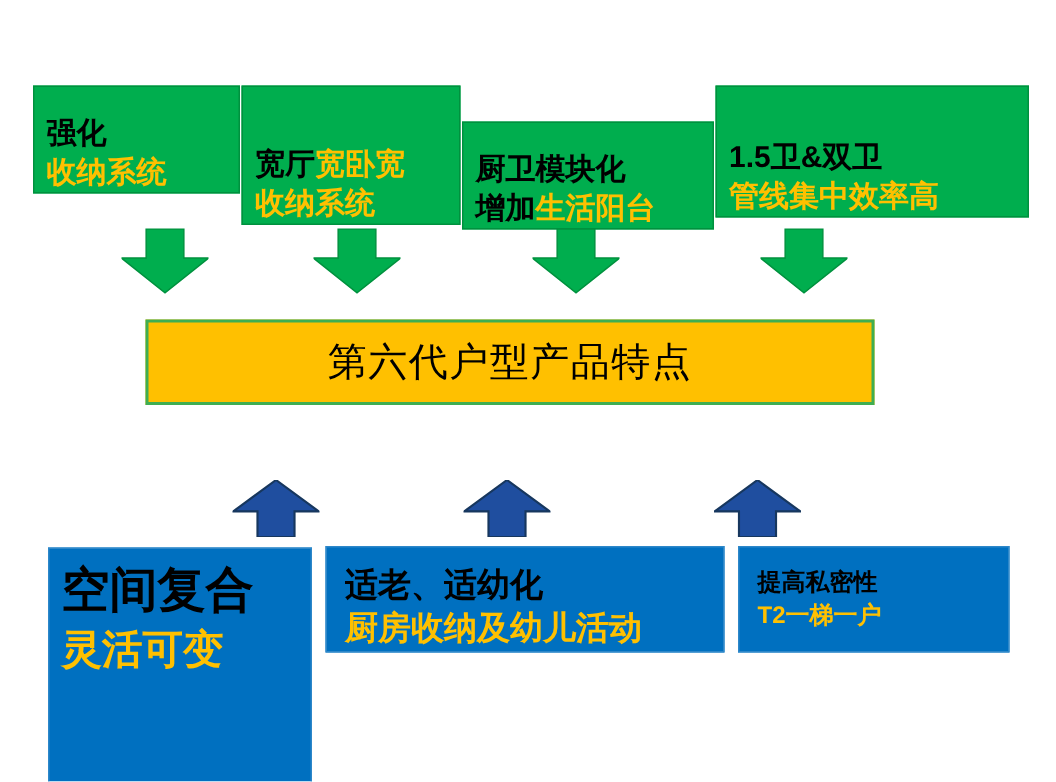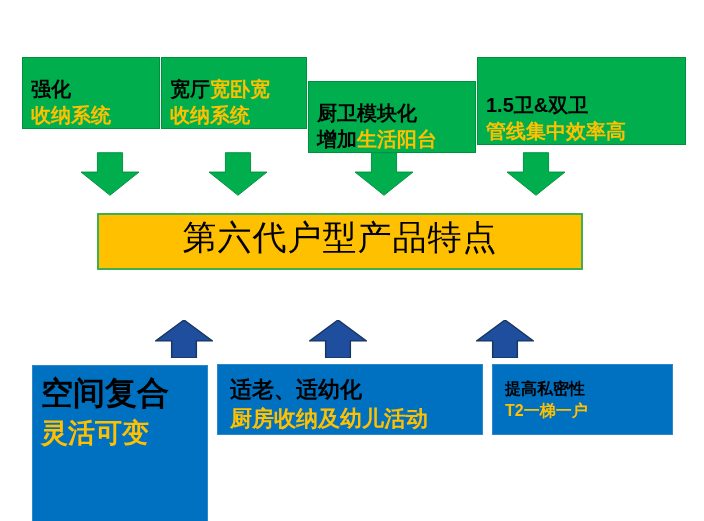--- a/index.html
+++ b/index.html
@@ -29,31 +29,31 @@
     position:absolute;
     background:var(--green);
     border:1px solid var(--green-border);
     display:flex;flex-direction:column;justify-content:flex-end;
     padding-left:8px;padding-right:4px;
     font-size:20px;font-weight:700;line-height:1.3;
     color:var(--text-black);
     white-space:nowrap;
   }
   .gbox-1{left:22px;top:57px;width:138px;height:72px;}
-  .gbox-2{left:161px;top:57px;width:146px;height:72px;}
+  .gbox-2{left:161px;top:57px;width:146px;height:93px;}
   .gbox-3{left:308px;top:57px;width:168px;height:72px;margin-top:24px;}
   .gbox-4{left:477px;top:57px;width:209px;height:88px;}
   
   .center-box{
     position:absolute;
     left:97px;top:213px;width:486px;height:57px;
     background:var(--gold);
     border:2px solid var(--gold-box-border);
-    display:flex;align-items:flex-start;justify-content:center;
-    font-size:34px;font-weight:400;color:var(--text-black);
+    display:flex;align-items:center;justify-content:center;
+    font-size:26px;font-weight:400;color:var(--text-black);
     letter-spacing:1px;white-space:nowrap;
   }
   
   .bbox{
     position:absolute;
     background:var(--blue);
     border:1px solid var(--blue-border);
     color:var(--text-black);
     font-weight:700;
     white-space:nowrap;

